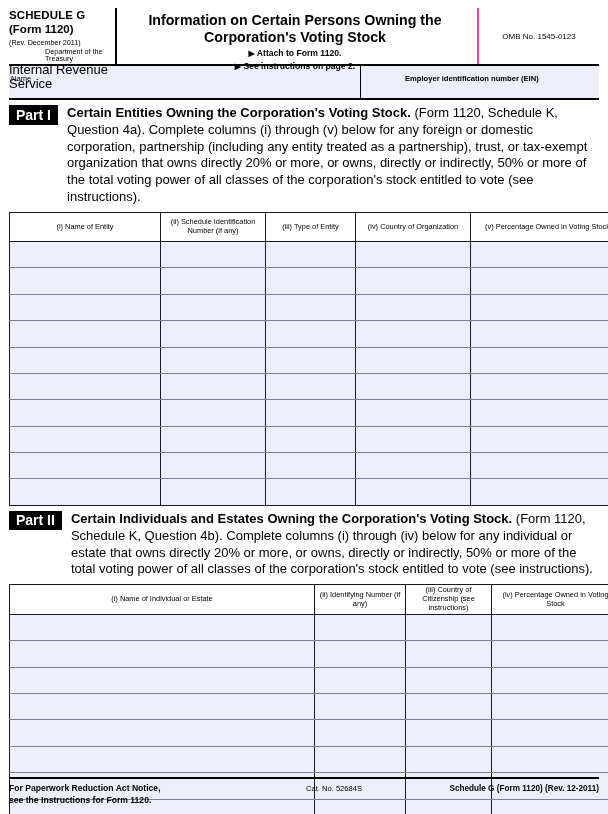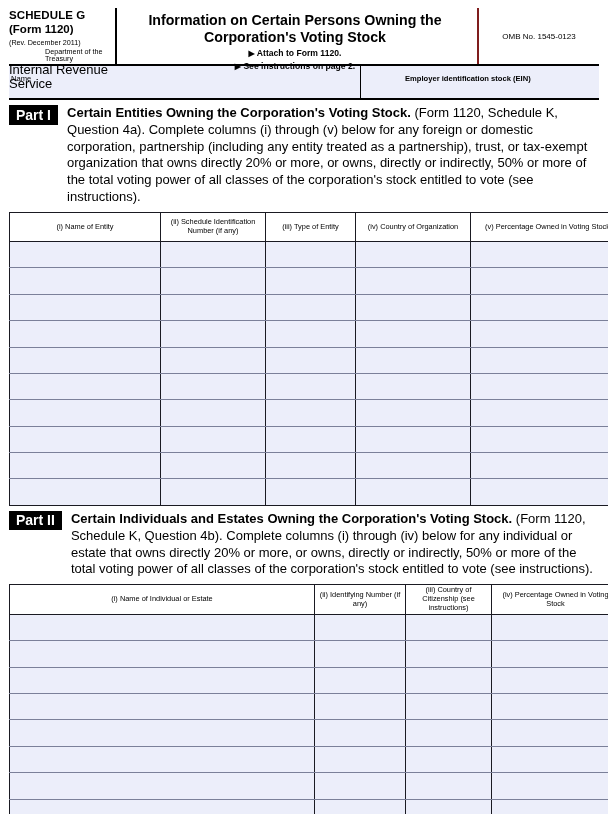--- a/index.html
+++ b/index.html
@@ -63,21 +63,21 @@
     margin-left: 36px;
   }
   .mast-left .irs {
     font-size: 13px;
     display: block;
   }
 
   .mast-center {
     flex: 1 1 auto;
     text-align: center;
-    border-right: 2px solid #7f1d1d;
+    border-right: 2px solid #ec4899;
     padding: 4px 4px 0 0;
     box-sizing: border-box;
   }
   .mast-center .title1,
   .mast-center .title2 {
     font-size: 14.2px;
     font-weight: bold;
     line-height: 1.18;
     display: block;
   }
@@ -252,21 +252,21 @@
       <span class="omb">OMB No. 1545-0123</span>
     </div>
   </div>
 
   <div class="namerow">
     <div class="cell name-cell">
       <span class="lbl">Name</span>
       <span></span>
     </div>
     <div class="cell ein-cell">
-      <span class="lbl">Employer identification stock (EIN)</span>
+      <span class="lbl">Employer identification number (EIN)</span>
       <span></span>
     </div>
   </div>
 
   <div class="partblock">
     <span class="part-badge">Part I</span>
     <span class="part-text"><b>Certain Entities Owning the Corporation's Voting Stock.</b><span> (Form 1120, Schedule K, Question 4a). Complete columns (i) through (v) below for any foreign or domestic corporation, partnership (including any entity treated as a partnership), trust, or tax-exempt organization that owns directly 20% or more, or owns, directly or indirectly, 50% or more of the total voting power of all classes of the corporation's stock entitled to vote (see instructions).</span></span>
   </div>
 
   <table class="grid" id="part1-grid">
@@ -424,14 +424,22 @@
         </tr>
         <tr>
           <td></td>
           <td></td>
           <td></td>
           <td></td>
         </tr>
       </tbody>
   </table>
 
+  <div class="footer">
+    <div class="fl">
+      <div>For Paperwork Reduction Act Notice,</div>
+      <div>see the Instructions for Form 1120.</div>
+    </div>
+    <div class="fc">Cat. No. 52684S</div>
+    <div class="fr">Schedule G (Form 1120) (Rev. 12-2011)</div>
+  </div>
 
 </div>
 
 </body></html>

